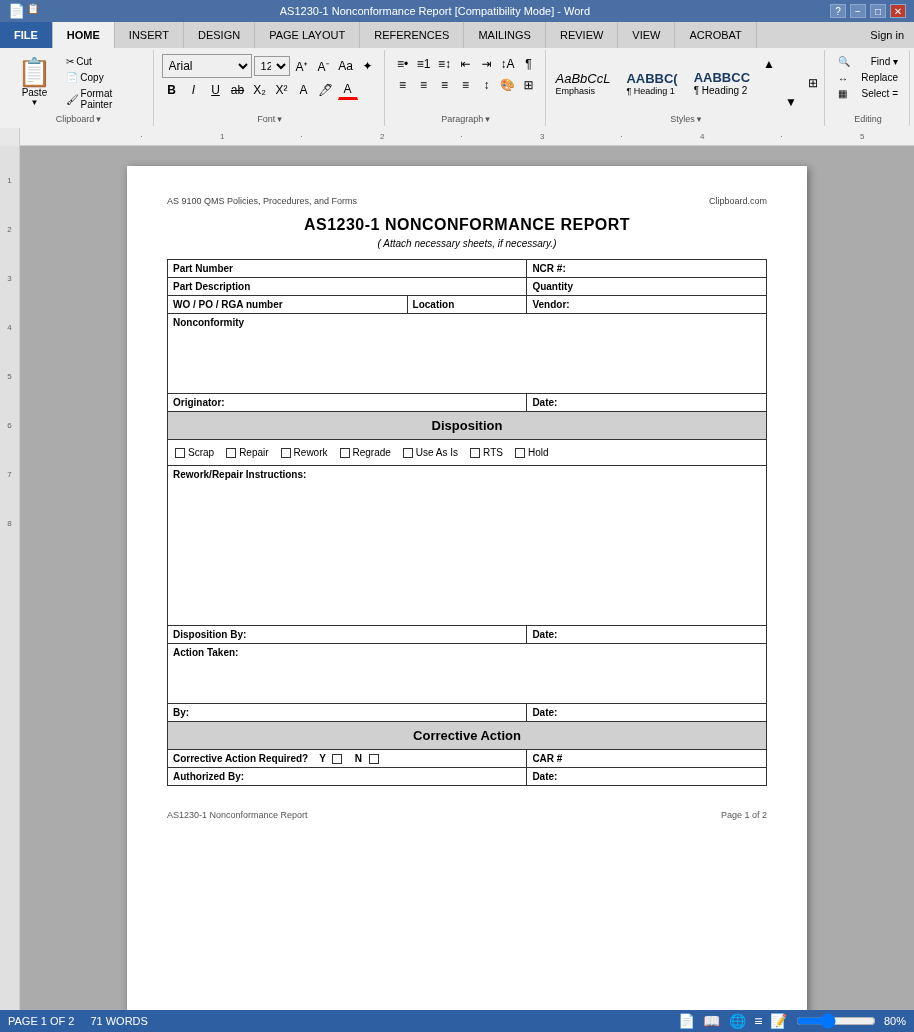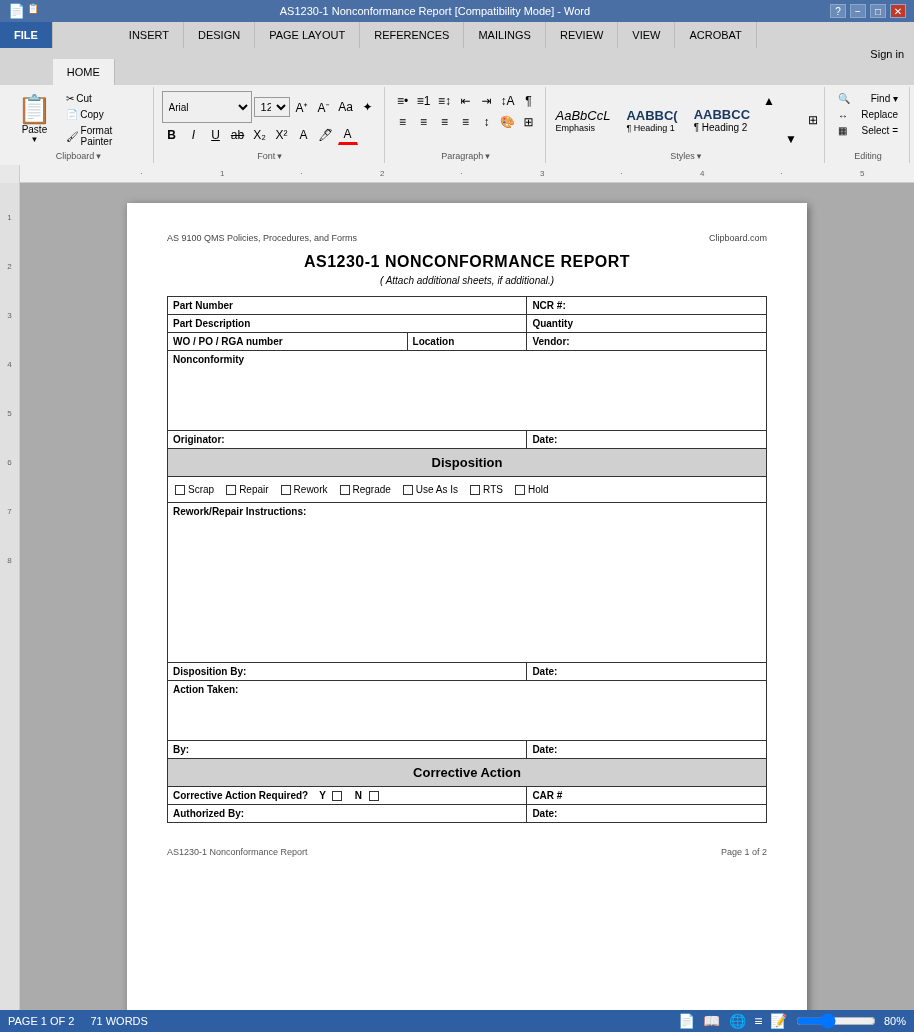--- a/index.html
+++ b/index.html
@@ -21,21 +21,21 @@
     .title-bar-controls span {
       width: 16px; height: 14px; background: #6b8cba;
       display: inline-flex; align-items: center; justify-content: center;
       font-size: 10px; cursor: pointer; border: 1px solid #8aa8cc;
     }
     .ribbon-tabs { display: flex; background: #d4d4d4; }
     .ribbon-tab {
       padding: 4px 14px; font-size: 11px; cursor: pointer;
       border-right: 1px solid #bbb; height: 26px; display: flex; align-items: center;
     }
-    .ribbon-tab.active { background: #f0f0f0; font-weight: normal; margin-top: 37px; }
+    .ribbon-tab.active { background: #f0f0f0; font-weight: bold; }
     .ribbon-tab.file { background: #2e5fa3; color: white; font-weight: bold; padding: 4px 14px; }
     .ribbon-sign-in { margin-left: auto; padding: 4px 10px; font-size: 11px; display: flex; align-items: center; }
 
     .ribbon-content {
       display: flex; align-items: flex-end; padding: 2px 4px;
       height: 80px; gap: 2px; background: #f0f0f0;
     }
     .ribbon-group {
       display: flex; flex-direction: column; align-items: center;
       border-right: 1px solid #ccc; padding: 2px 6px; height: 100%;
@@ -60,21 +60,21 @@
       font-size: 10px; padding: 1px 4px; cursor: pointer;
       display: flex; align-items: center; gap: 2px;
       border: 1px solid transparent;
     }
 
     
     .font-controls { display: flex; flex-direction: column; gap: 2px; }
     .font-row1 { display: flex; gap: 2px; align-items: center; }
     .font-row2 { display: flex; gap: 2px; align-items: center; }
     .font-select {
-      width: 90px; height: 32px; font-size: 10px;
+      width: 90px; height: 24px; font-size: 12px;
       border: 1px solid #999; padding: 0 2px;
     }
     .font-size-select {
       width: 36px; height: 20px; font-size: 11px;
       border: 1px solid #999; padding: 0 2px;
     }
     .icon-btn {
       width: 20px; height: 20px; display: flex; align-items: center;
       justify-content: center; cursor: pointer; border: 1px solid transparent;
       font-size: 12px;
@@ -358,21 +358,21 @@
 
   <div class="page-area">
     <div class="doc-page">
 
       <div class="doc-header">
         <span>AS 9100 QMS Policies, Procedures, and Forms</span>
         <span>Clipboard.com</span>
       </div>
 
       <div class="doc-title">AS1230-1 NONCONFORMANCE REPORT</div>
-      <div class="doc-subtitle">( Attach additional sheets, if additional.)</div>
+      <div class="doc-subtitle">( Attach necessary sheets, if necessary.)</div>
 
       <table class="ncr-table">
 
         <tbody>
             <tr>
           <td colspan="2" class="field-label">Part Number</td>
           <td colspan="1" class="field-label" style="border-left:1px solid #4d7c0f;">NCR #:</td>
         </tr>
 
         <tr>

